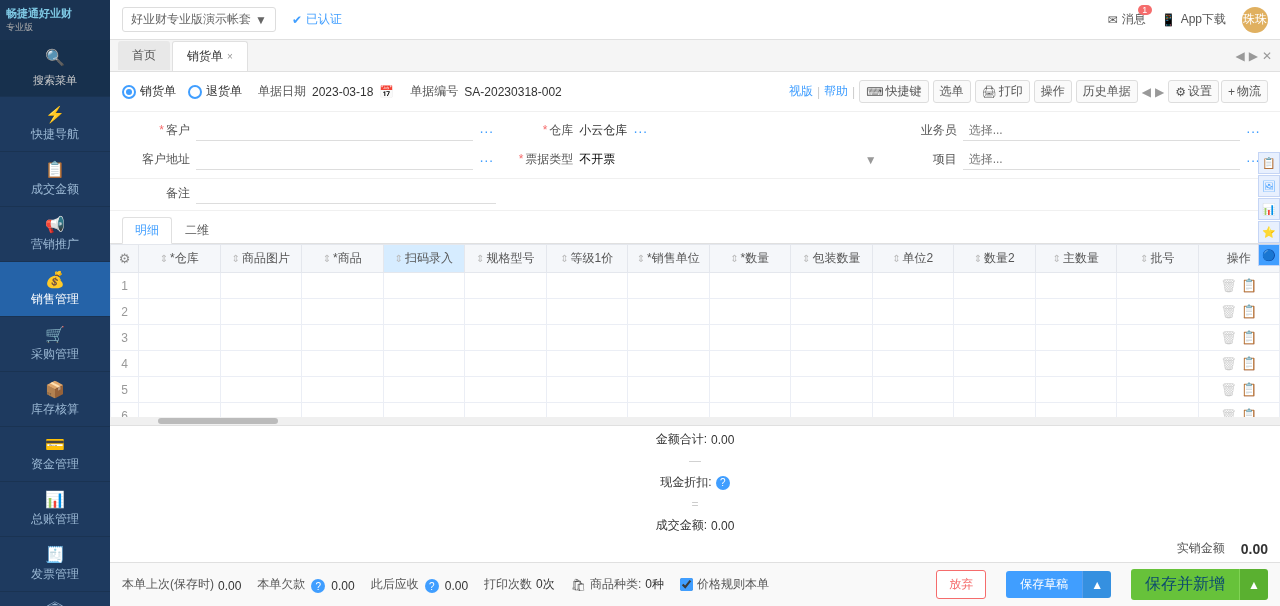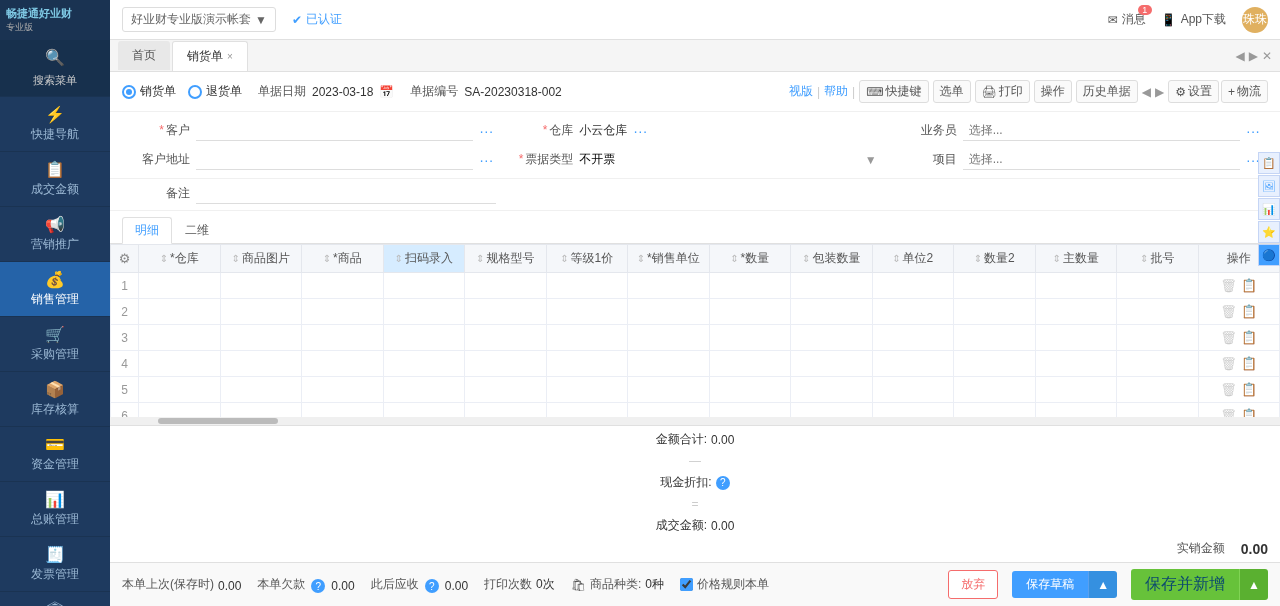--- a/index.html
+++ b/index.html
@@ -88,21 +88,21 @@
     .summary-val { color: #333; font-weight: 500; }
     .summary-sep { color: #ccc; }
     .bottom-right { margin-left: auto; display: flex; align-items: center; gap: 8px; }
     .actual-amount { display: flex; align-items: center; gap: 16px; }
     .actual-label { color: #555; }
     .actual-val { color: #333; font-size: 14px; font-weight: bold; }
 
     
     .footer-bar { background: #f9f9f9; border-top: 1px solid #e0e0e0; padding: 6px 12px; display: flex; align-items: center; gap: 16px; font-size: 11px; color: #555; }
     .footer-item { display: flex; align-items: flex-end; gap: 4px; }
-    .footer-right { margin-left: auto; display: flex; gap: 14px; align-items: center; }
+    .footer-right { margin-left: auto; display: flex; gap: 20px; align-items: center; }
     .btn-danger { background: #fff; color: #f56c6c; border: 1px solid #f56c6c; border-radius: 3px; padding: 5px 12px; font-size: 12px; cursor: pointer; }
     .btn-split { display: flex; align-items: stretch; }
     .btn-split-main { background: #409eff; color: #fff; border: none; border-radius: 3px 0 0 3px; padding: 5px 14px; font-size: 12px; cursor: pointer; }
     .btn-split-arrow { background: #3590e0; color: #fff; border: none; border-radius: 0 3px 3px 0; padding: 5px 8px; font-size: 12px; cursor: pointer; border-left: 1px solid #5aa0ee; }
     .btn-green-split { display: flex; align-items: stretch; }
     .btn-green-main { background: #67c23a; color: #0c4a6e; border: none; border-radius: 3px 0 0 3px; padding: 5px 14px; font-size: 16px; cursor: pointer; }
     .btn-green-arrow { background: #5ab030; color: #fff; border: none; border-radius: 0 3px 3px 0; padding: 5px 8px; font-size: 12px; cursor: pointer; border-left: 1px solid #80d454; }
     .checkbox-item { display: flex; align-items: center; gap: 4px; }
     .checkbox-item input { accent-color: #409eff; }
 

